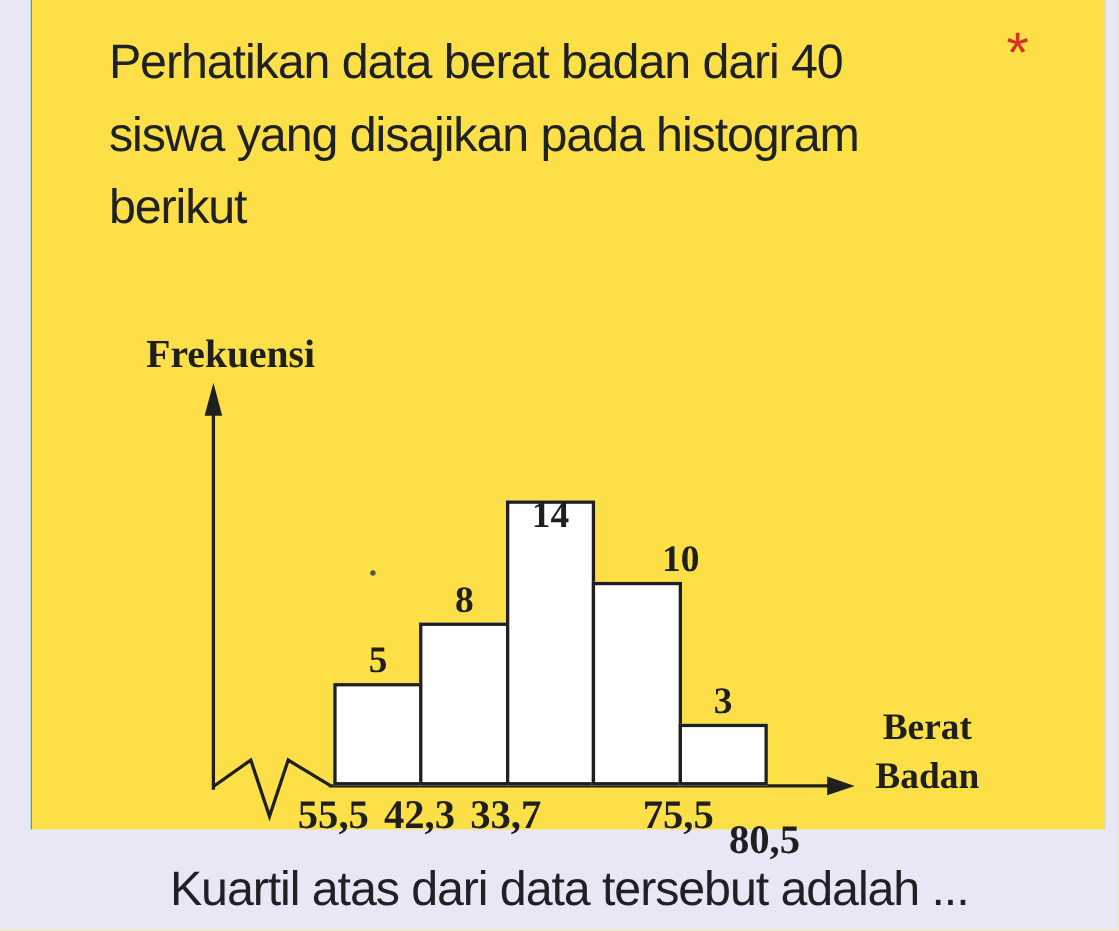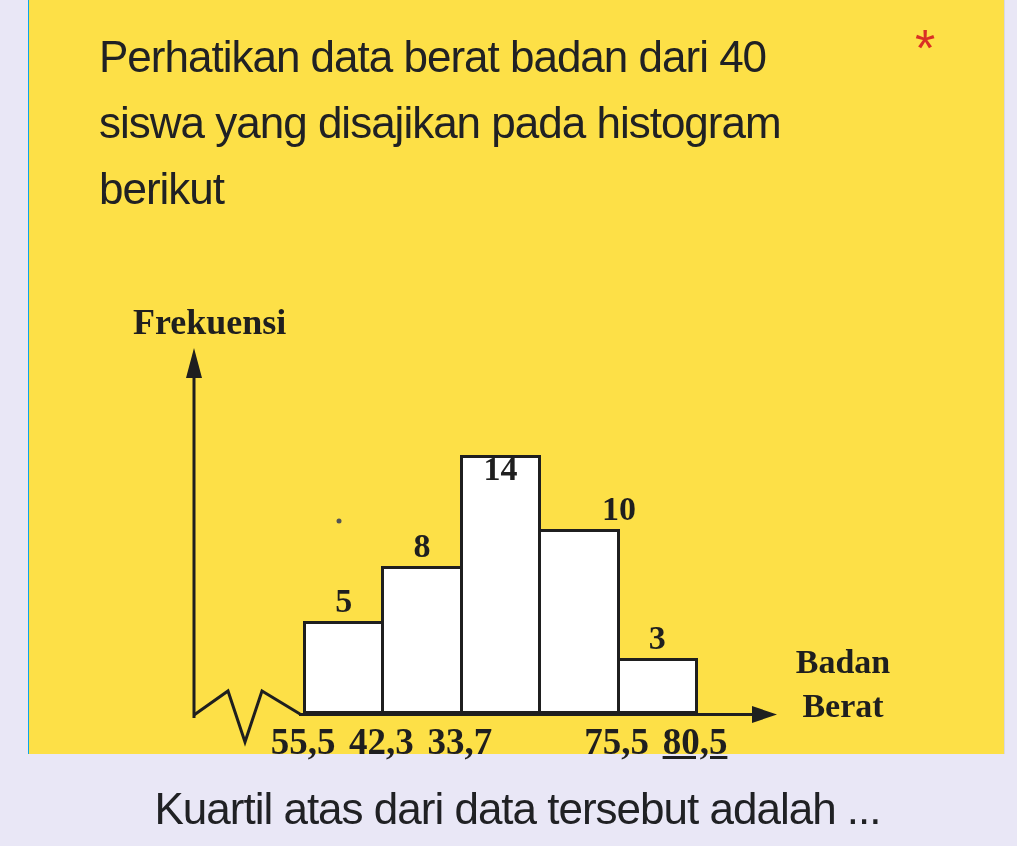--- a/index.html
+++ b/index.html
@@ -87,25 +87,25 @@
         <div class="hist-bar" style="left: 430.8px; width: 81.4px; top: 455px; height: 259px;"></div>
         <div class="bar-label" style="left: 431.5px; top: 415px; margin-top: 34px;">14</div>
         <div class="hist-bar" style="left: 509.2px; width: 81.4px; top: 529px; height: 185px;"></div>
         <div class="bar-label" style="left: 509.9px; top: 489px; padding-left: 40px;">10</div>
         <div class="hist-bar" style="left: 587.6px; width: 81.4px; top: 658px; height: 56px;"></div>
         <div class="bar-label" style="left: 588.3px; top: 618px;">3</div>
         <div class="tick-label" style="left: 226px; top: 722px;">55,5</div>
         <div class="tick-label" style="left: 304.4px; top: 722px;">42,3</div>
         <div class="tick-label" style="left: 382.8px; top: 722px;">33,7</div>
         <div class="tick-label" style="left: 539.6px; top: 722px;">75,5</div>
-        <div class="tick-label" style="left: 618px; top: 722px; text-decoration: underline;">80,5</div>
+        <div class="tick-label" style="left: 618px; top: 744px;">80,5</div>
       </div>
 
     <div class="xlab">
+      <div>Berat</div>
       <div>Badan</div>
-      <div>Berat</div>
     </div>
 
   </div>
 
   <div class="q-prompt">Kuartil atas dari data tersebut adalah ...</div>
 
 </div>
 
 </body></html>

